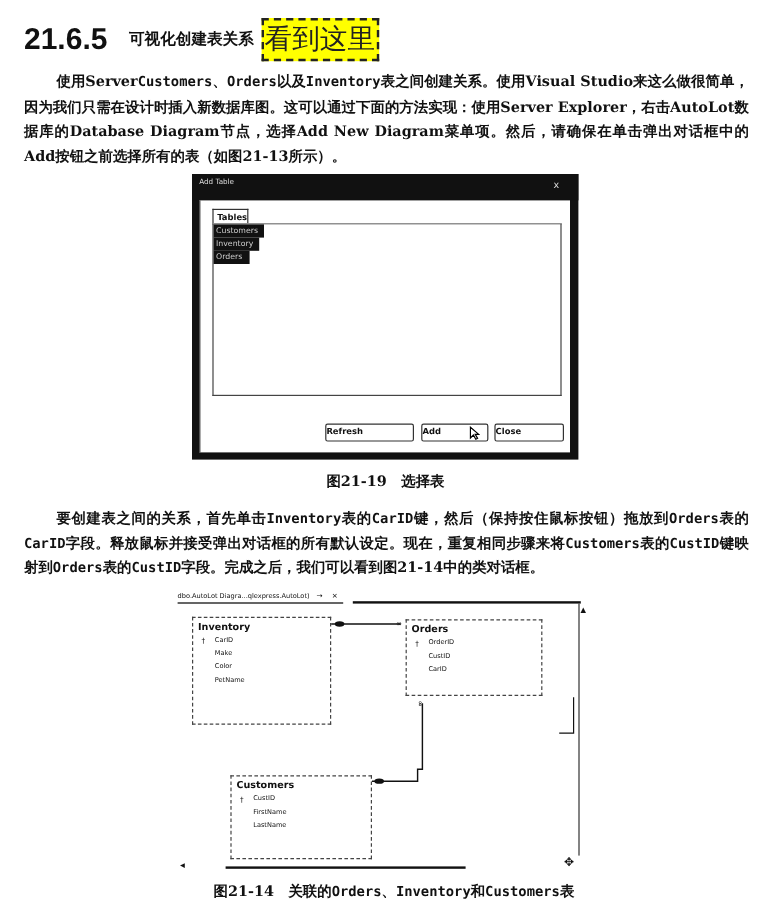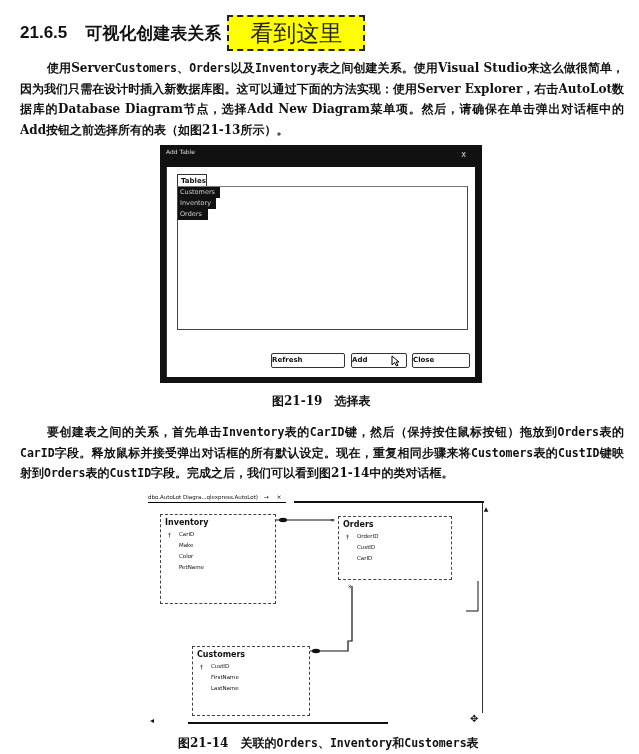--- a/index.html
+++ b/index.html
@@ -1,22 +1,22 @@
 <!DOCTYPE html>
 <html><head>
 <meta charset="utf-8">
 <style>
   * { box-sizing: border-box; margin: 0; padding: 0; }
   html, body { width: 639px; height: 754px; background: #ffffff; overflow: hidden; }
   body { position: relative; font-family: "DejaVu Serif", serif; color: #111; }
 
   .section-heading { position: absolute; left: 20px; top: 16px; height: 34px; display: flex; align-items: center; }
-  .section-num { font-family: "Liberation Sans", sans-serif; font-weight: bold; font-size: 17px; letter-spacing: 0px; }
-  .section-title { font-family: "DejaVu Sans", sans-serif; font-weight: bold; font-size: 17px; margin-left: 18px; }
-  .sticky-note { margin-left: 6px; background: #ffff00; border: 2px dashed #222; font-family: "DejaVu Sans", sans-serif; font-size: 23px; font-weight: normal; padding: 0 21px; line-height: 30px; height: 36px; display: flex; align-items: center; color: #222; }
+  .section-num { font-family: "Liberation Sans", sans-serif; font-weight: bold; font-size: 25px; letter-spacing: 0px; }
+  .section-title { font-family: "DejaVu Sans", sans-serif; font-weight: bold; font-size: 13px; margin-left: 18px; }
+  .sticky-note { margin-left: 6px; background: #ffff00; border: 2px dashed #222; font-family: "DejaVu Sans", sans-serif; font-size: 23px; font-weight: normal; padding: 0 1px; line-height: 30px; height: 36px; display: flex; align-items: center; color: #222; }
 
   .para { position: absolute; left: 20px; width: 604px; font-size: 12px; line-height: 20.5px; font-weight: bold; font-family: "DejaVu Serif", serif; text-align: justify; }
   .para p { text-indent: 27px; }
   .para1 { top: 58px; }
   .para2 { top: 422px; }
 
   .mono { font-family: "DejaVu Sans Mono", monospace; font-weight: bold; font-size: 11.5px; }
 
   
   .dialog { position: absolute; left: 160px; top: 145px; width: 322px; height: 238px; background: #111; }

